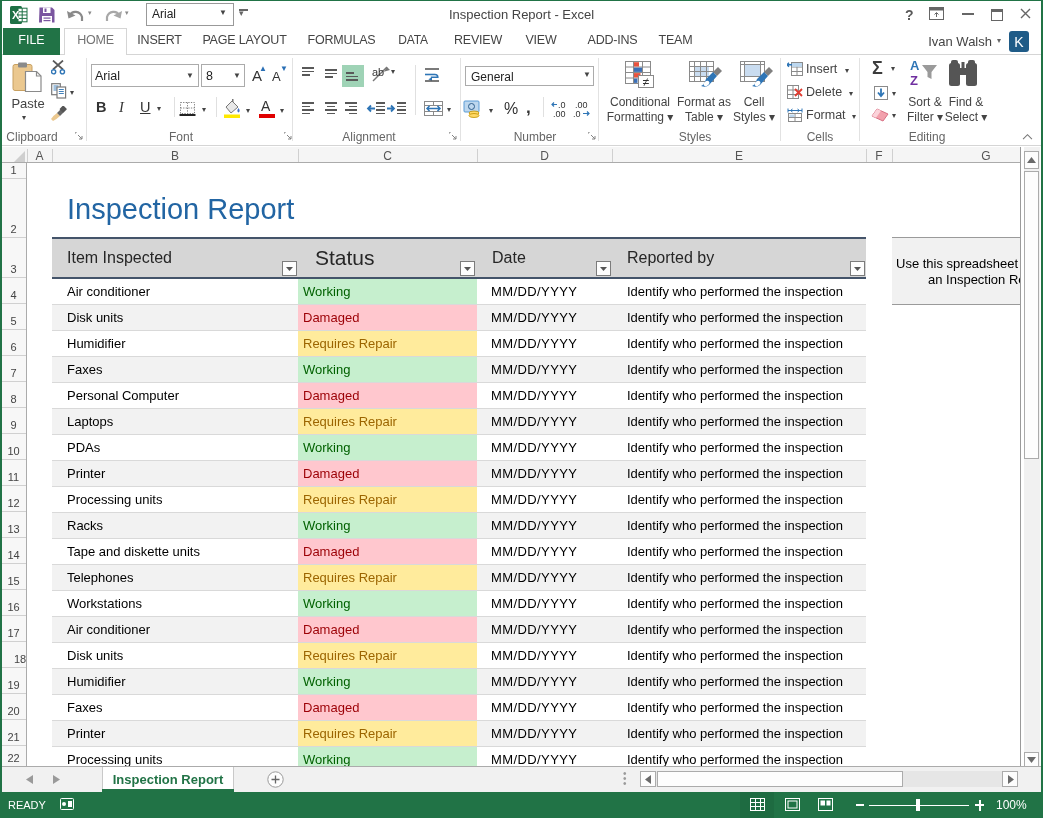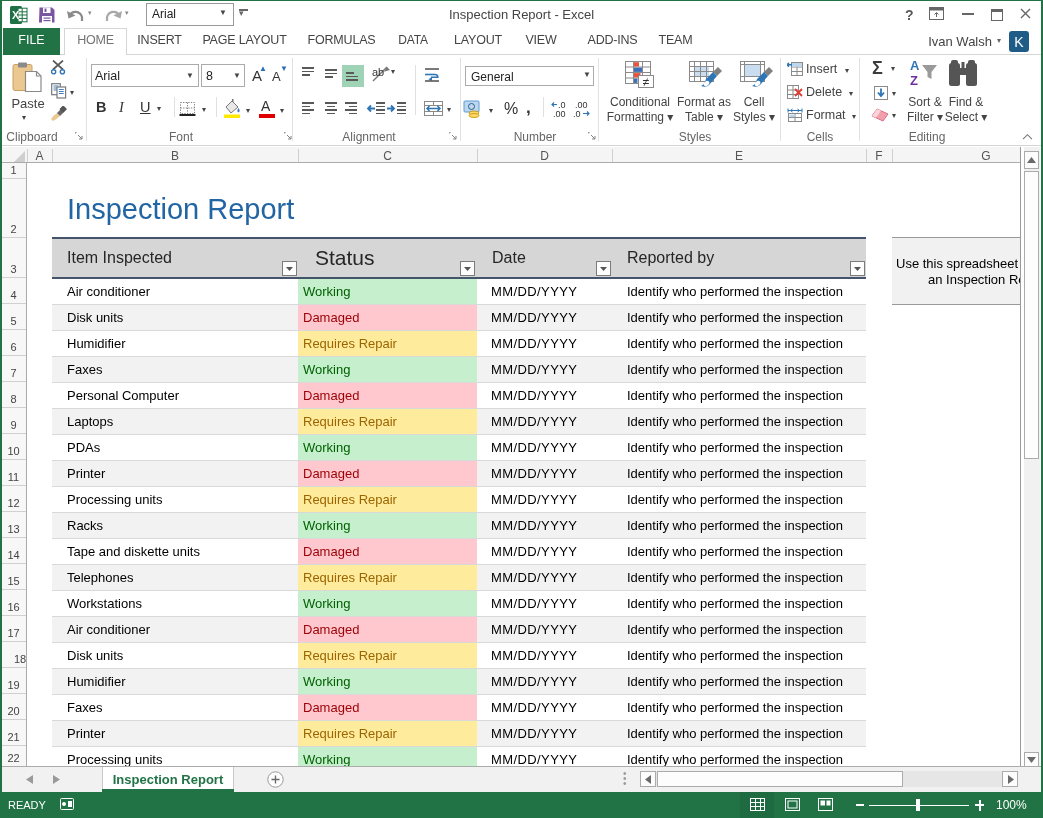--- a/index.html
+++ b/index.html
@@ -55,21 +55,21 @@
 </svg>
 <div class="ab" style="left:2px;top:54px;width:1039px;height:1px;background:#D5D5D5"></div>
 <div class="ab" style="left:3px;top:28px;width:57px;height:27px;background:#217346"></div>
 <div class="tx" style="left:3px;top:33px;width:57px;text-align:center;font-size:12.5px;color:#fff">FILE</div>
 <div class="ab" style="left:64px;top:28px;width:63px;height:27px;background:#fff;border:1px solid #D5D5D5;border-bottom:none;box-sizing:border-box"></div>
 <div class="tx" style="left:35.5px;top:33px;width:120px;text-align:center;font-size:12.5px;letter-spacing:-0.2px;color:#737373">HOME</div>
 <div class="tx" style="left:99.5px;top:33px;width:120px;text-align:center;font-size:12.5px;letter-spacing:-0.2px;color:#444">INSERT</div>
 <div class="tx" style="left:184.5px;top:33px;width:120px;text-align:center;font-size:12.5px;letter-spacing:-0.2px;color:#444">PAGE LAYOUT</div>
 <div class="tx" style="left:281.5px;top:33px;width:120px;text-align:center;font-size:12.5px;letter-spacing:-0.2px;color:#444">FORMULAS</div>
 <div class="tx" style="left:353px;top:33px;width:120px;text-align:center;font-size:12px;letter-spacing:-0.2px;color:#444">DATA</div>
-<div class="tx" style="left:418px;top:33px;width:120px;text-align:center;font-size:12.5px;letter-spacing:-0.2px;color:#444">LAYOUT</div>
+<div class="tx" style="left:418px;top:33px;width:120px;text-align:center;font-size:12.5px;letter-spacing:-0.2px;color:#444">REVIEW</div>
 <div class="tx" style="left:481px;top:33px;width:120px;text-align:center;font-size:12.5px;letter-spacing:-0.2px;color:#444">VIEW</div>
 <div class="tx" style="left:552.5px;top:33px;width:120px;text-align:center;font-size:12.5px;letter-spacing:-0.2px;color:#444">ADD-INS</div>
 <div class="tx" style="left:615.5px;top:33px;width:120px;text-align:center;font-size:12.5px;letter-spacing:-0.2px;color:#444">TEAM</div>
 <div class="tx" style="left:872px;top:34px;width:120px;text-align:right;font-size:13px;color:#444">Ivan Walsh</div>
 <div class="tx" style="left:997px;top:36px;font-size:8px;color:#666">▾</div>
 <div class="ab" style="left:1009px;top:31px;width:20px;height:21px;background:#1F5B87;border-radius:3px"></div>
 <div class="tx" style="left:1009px;top:34px;width:20px;text-align:center;font-size:14px;color:#fff">K</div>
 <div class="ab" style="left:2px;top:55px;width:1039px;height:90px;background:#fff"></div>
 <div class="ab" style="left:2px;top:145px;width:1039px;height:1px;background:#D5D5D5"></div>
 <div class="ab" style="left:86px;top:58px;width:1px;height:83px;background:#E2E2E2"></div>

